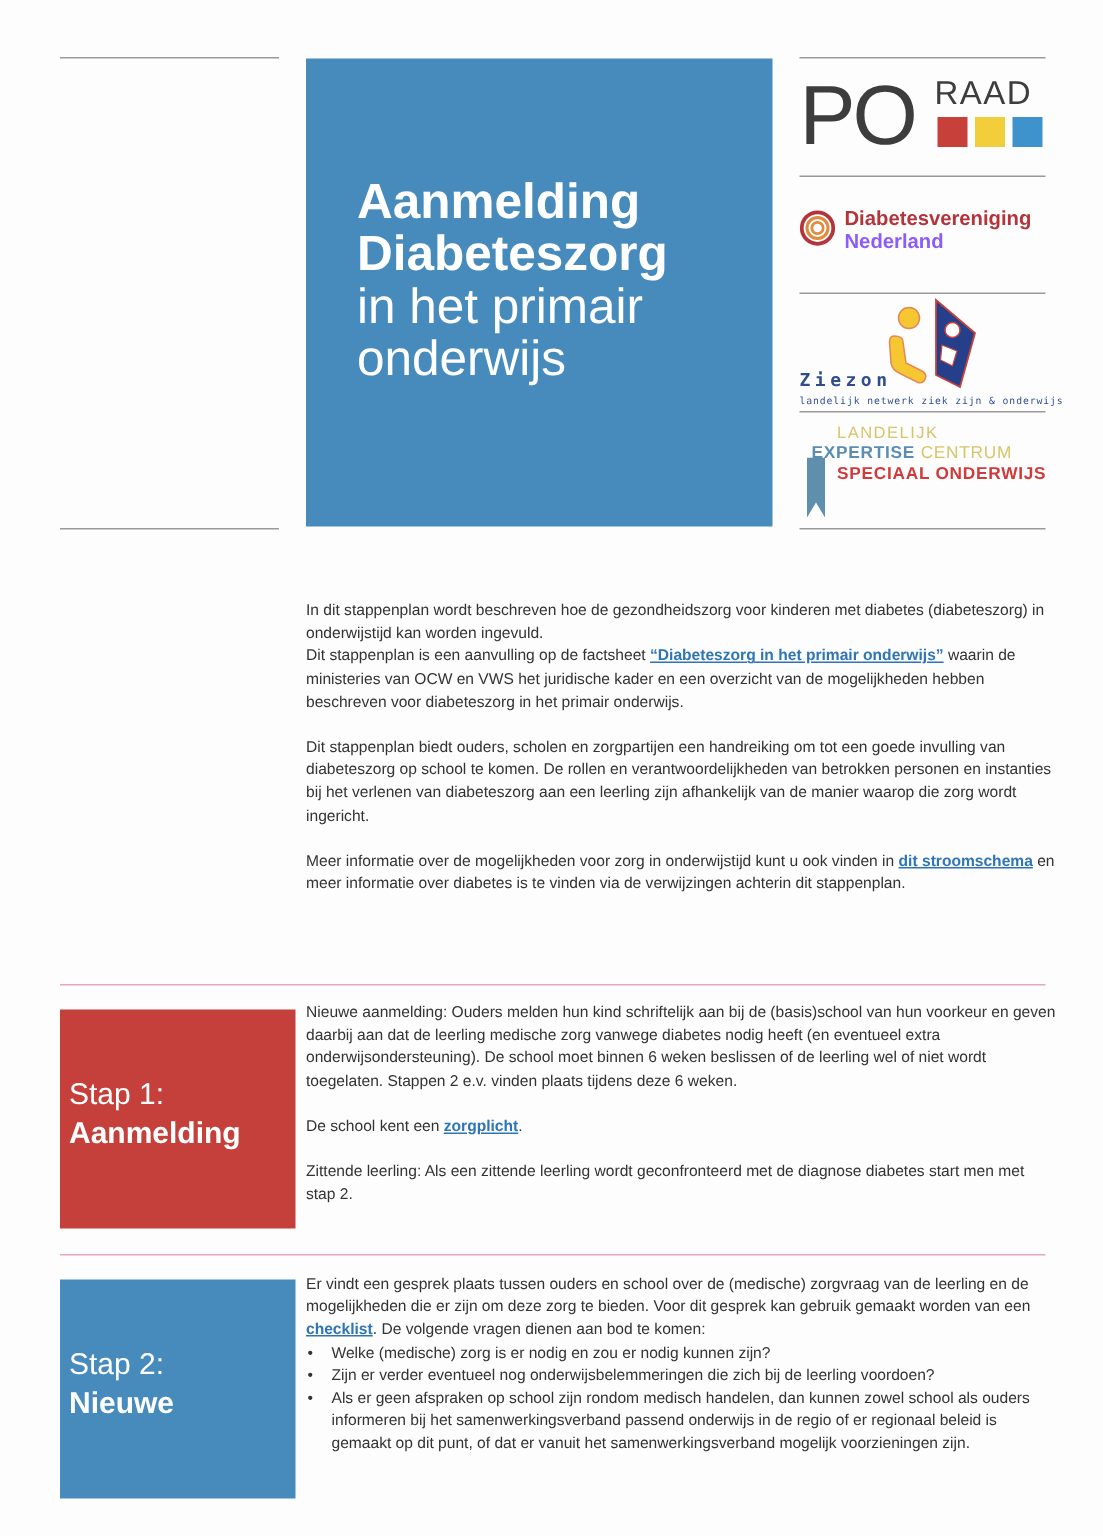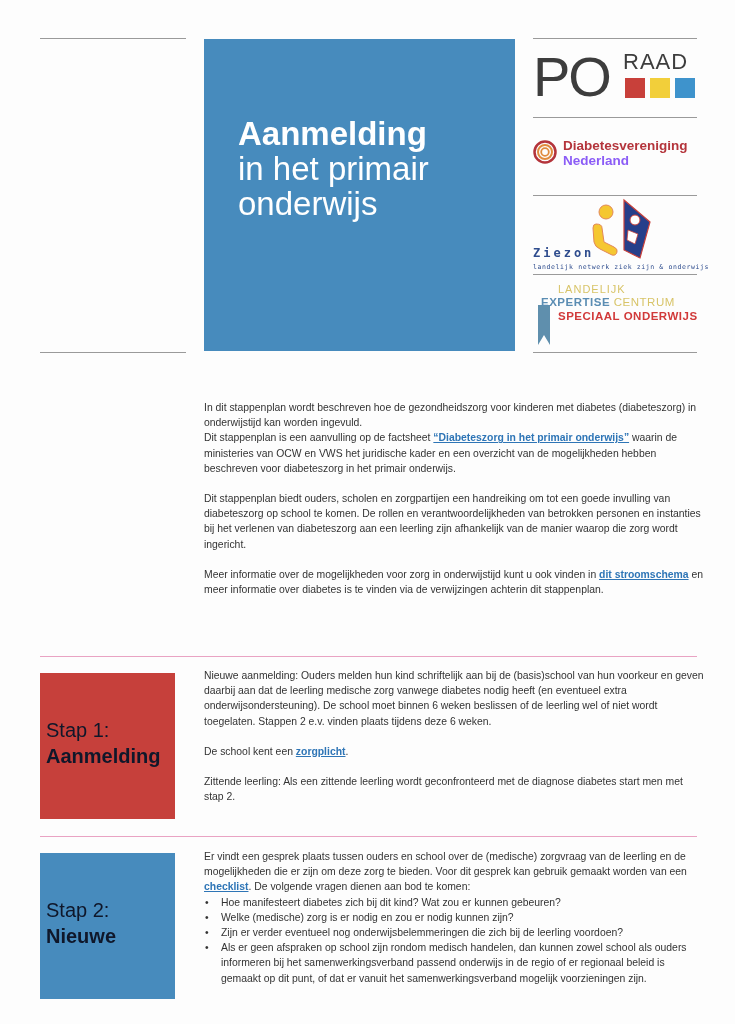--- a/index.html
+++ b/index.html
@@ -44,21 +44,21 @@
   .lec .r2 .c { color: #d8c468; }
   .lec .r3 { position: absolute; left: 25px; top: 27px; font-size: 11.5px; font-weight: bold; color: #d13a3a; letter-spacing: 0.5px; white-space: nowrap; }
 
   .body-text {
     position: absolute; left: 204px; width: 500px; font-size: 10.4px; line-height: 15.2px; color: #333;
   }
   .body-text p { margin: 0 0 15px 0; }
   .lnk { color: #2e75b6; font-weight: bold; text-decoration: underline; }
 
   .step-box {
-    position: absolute; left: 40px; width: 135px; color: #0f172a;
+    position: absolute; left: 40px; width: 157px; color: #ffffff;
   }
   .step-box .inner { position: absolute; left: 6px; }
   .step-box .s1 { display: block; font-size: 20px; line-height: 26px; }
   .step-box .s2 { display: block; font-size: 20px; line-height: 26px; font-weight: bold; }
 
   ul.bul { margin: 0; padding: 0; list-style: none; }
   ul.bul li { position: relative; padding-left: 17px; }
   ul.bul li::before { content: "•"; position: absolute; left: 1px; }
 </style>
 </head>
@@ -68,20 +68,21 @@
 <div class="hline" style="left:40px; top:352px; width:146px;"></div>
 <div class="hline" style="left:533px; top:38px; width:164px;"></div>
 <div class="hline" style="left:533px; top:117px; width:164px;"></div>
 <div class="hline" style="left:533px; top:195px; width:164px;"></div>
 <div class="hline" style="left:533px; top:274px; width:164px;"></div>
 <div class="hline" style="left:533px; top:352px; width:164px;"></div>
 
 <div class="title-box">
   <div class="t">
     <span class="b">Aanmelding</span>
+    <span class="b">Diabeteszorg</span>
     <span class="n">in het primair</span>
     <span class="n">onderwijs</span>
   </div>
 </div>
 
 <div class="logo po">
   <span class="big">PO</span>
   <span class="raad">RAAD</span>
   <span class="sq" style="left:92px; background:#c8403a;"></span>
   <span class="sq" style="left:117px; background:#f2cf3a;"></span>
@@ -141,18 +142,17 @@
 <div class="pline" style="left:40px; top:836px; width:657px;"></div>
 <div class="step-box" style="top:853px; height:146px; background:#478bbd;">
   <div class="inner" style="top:44px;">
     <span class="s1">Stap 2:</span>
     <span class="s2">Nieuwe</span>
   </div>
 </div>
 <div class="body-text" style="top:849px;">
   <p style="margin-bottom:0;"><span>Er vindt een gesprek plaats tussen ouders en school over de (medische) zorgvraag van de leerling en de mogelijkheden die er zijn om deze zorg te bieden. Voor dit gesprek kan gebruik gemaakt worden van een </span><span class="lnk">checklist</span><span>. De volgende vragen dienen aan bod te komen:</span></p>
   <ul class="bul">
-    <li>Hoe manifesteert diabetes zich bij dit kind? Wat zou er kunnen gebeuren?</li>
     <li>Welke (medische) zorg is er nodig en zou er nodig kunnen zijn?</li>
     <li>Zijn er verder eventueel nog onderwijsbelemmeringen die zich bij de leerling voordoen?</li>
     <li>Als er geen afspraken op school zijn rondom medisch handelen, dan kunnen zowel school als ouders informeren bij het samenwerkingsverband passend onderwijs in de regio of er regionaal beleid is gemaakt op dit punt, of dat er vanuit het samenwerkingsverband mogelijk voorzieningen zijn.</li>
   </ul>
 </div>
 
 </body></html>

